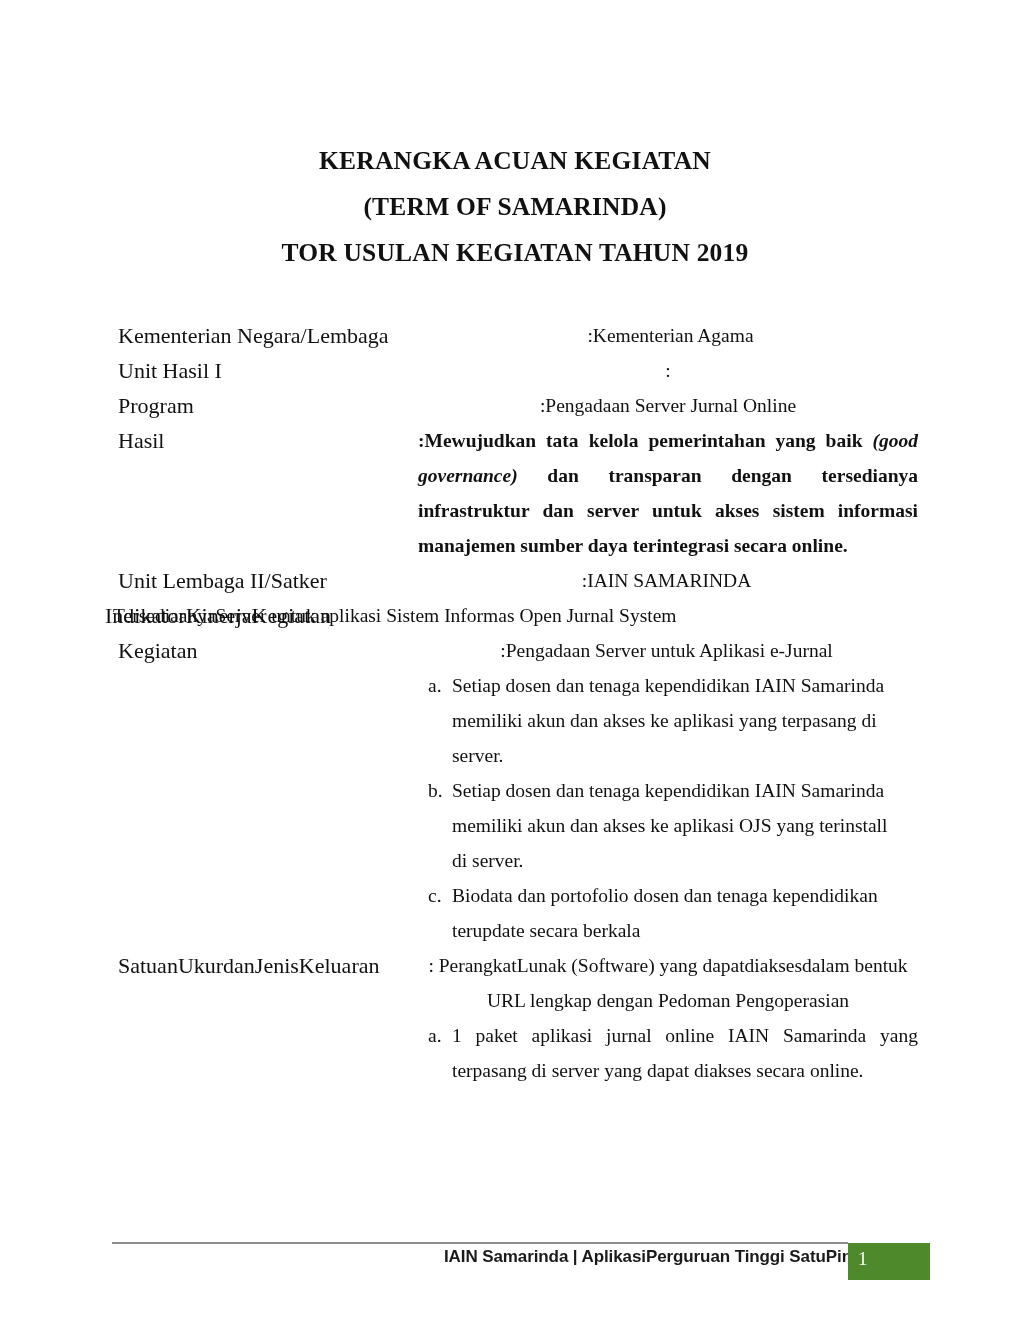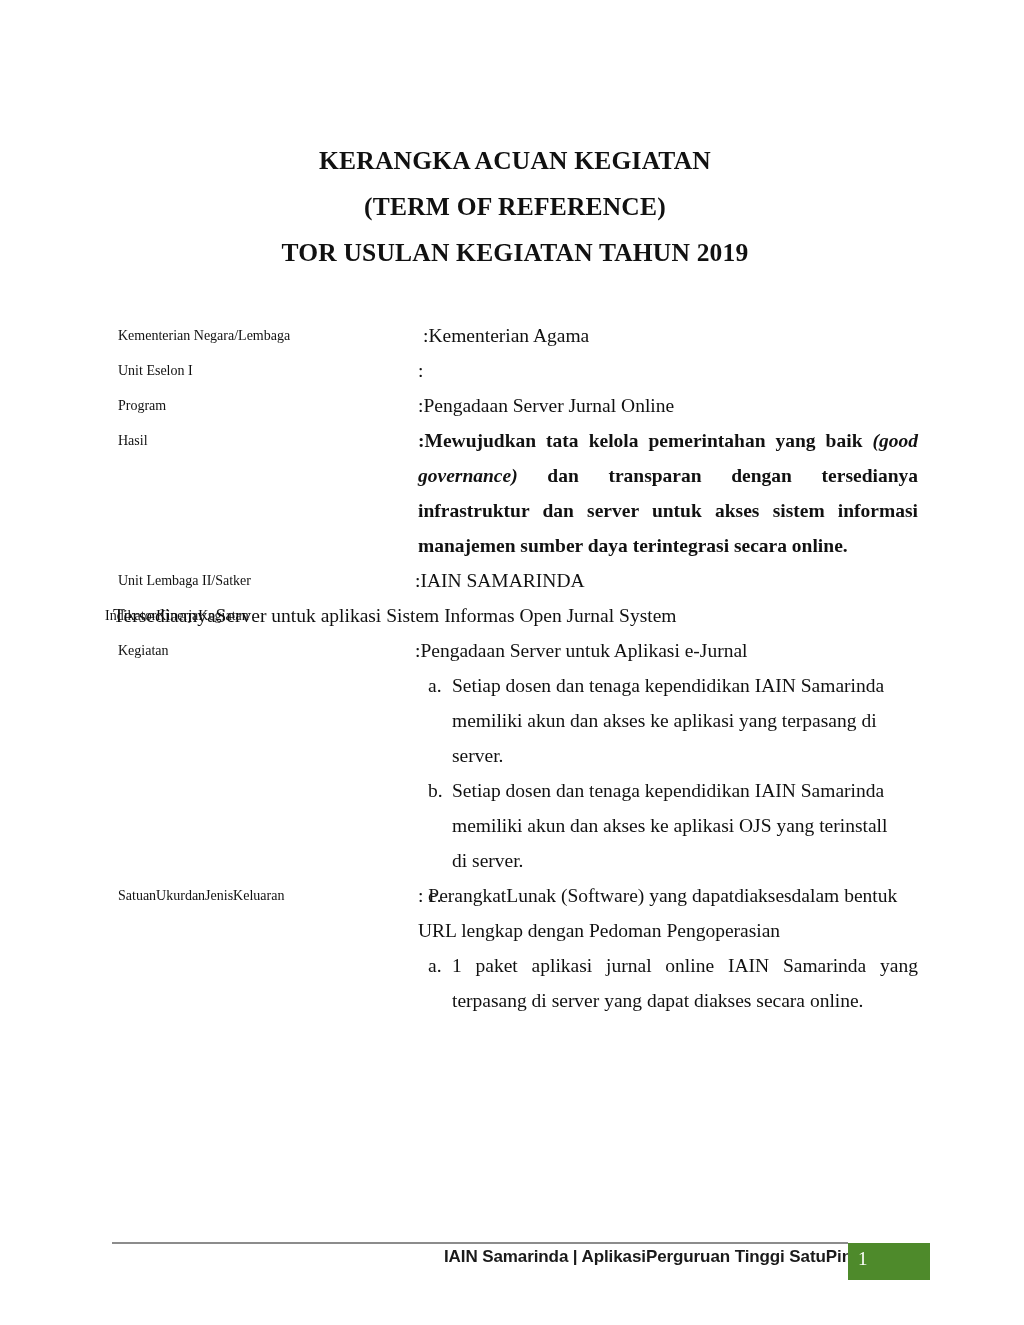--- a/index.html
+++ b/index.html
@@ -49,31 +49,32 @@
 
   .row {
     position: relative;
     min-height: 35px;
   }
 
   .label {
     position: absolute;
     left: 118px;
     top: 0;
-    font-size: 14px;
+    font-size: 22px;
     line-height: 35px;
     white-space: nowrap;
   }
   .label.shift-left { left: 105px; }
 
   .value {
     margin-left: 415px;
     margin-right: 106px;
     font-size: 19.5px;
     line-height: 35px;
+    text-align: center;
   }
   .value.justify {
     text-align: justify;
     text-align-last: left;
     font-weight: bold;
   }
   .value.indent-colon { margin-left: 418px; }
   .value.indent-colon-wide { margin-left: 423px; }
   .value i { font-style: italic; }
 
@@ -159,33 +160,33 @@
     color: #ffffff;
   }
 </style>
 </head>
 <body>
 
 <div class="page">
 
   <div class="title-block">
     <div class="title-line">KERANGKA ACUAN KEGIATAN</div>
-    <div class="title-line">(TERM OF REFERENCE)</div>
+    <div class="title-line">(TERM OF SAMARINDA)</div>
     <div class="title-line">TOR USULAN KEGIATAN TAHUN 2019</div>
   </div>
 
   <div class="fields">
 
     <div class="row">
       <div class="label">Kementerian Negara/Lembaga</div>
       <div class="value indent-colon-wide">:Kementerian Agama</div>
     </div>
 
     <div class="row">
-      <div class="label">Unit Eselon I</div>
+      <div class="label">Unit Hasil I</div>
       <div class="value indent-colon">:</div>
     </div>
 
     <div class="row">
       <div class="label">Program</div>
       <div class="value indent-colon">:Pengadaan Server Jurnal Online</div>
     </div>
 
     <div class="row">
       <div class="label">Hasil</div>
@@ -211,20 +212,21 @@
       <li>
         <span class="marker">a.</span>
         <span>Setiap dosen dan tenaga kependidikan IAIN Samarinda memiliki akun dan akses ke aplikasi yang terpasang di server.</span>
       </li>
       <li>
         <span class="marker">b.</span>
         <span>Setiap dosen dan tenaga kependidikan IAIN Samarinda memiliki akun dan akses ke aplikasi OJS yang terinstall di server.</span>
       </li>
       <li>
         <span class="marker">c.</span>
+        <span>Biodata dan portofolio dosen dan tenaga kependidikan terupdate secara berkala</span>
       </li>
     </ul>
 
     <div class="row">
       <div class="label">SatuanUkurdanJenisKeluaran</div>
       <div class="value indent-colon">: PerangkatLunak (Software) yang dapatdiaksesdalam bentuk URL lengkap dengan Pedoman Pengoperasian</div>
     </div>
 
     <ul class="alist justified">
       <li>

